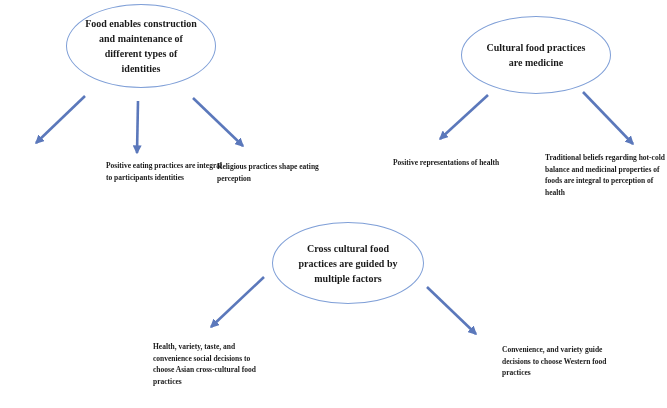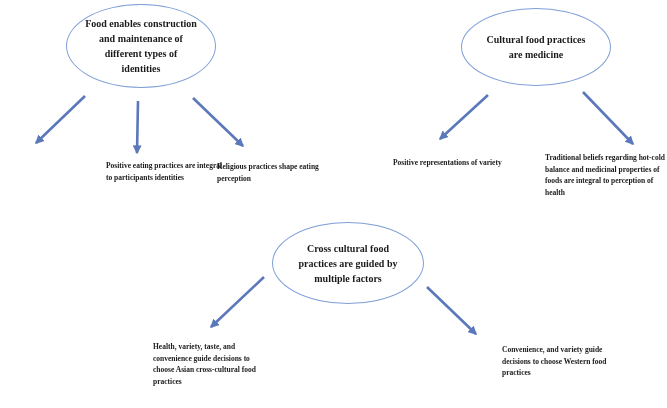--- a/index.html
+++ b/index.html
@@ -61,34 +61,34 @@
     <line x1="488" y1="95" x2="440" y2="139" stroke="#5b78bb" stroke-width="2.6" marker-end="url(#arrowhead)"></line>
     <line x1="583" y1="92" x2="633" y2="144" stroke="#5b78bb" stroke-width="2.6" marker-end="url(#arrowhead)"></line>
     <line x1="264" y1="277" x2="211" y2="327" stroke="#5b78bb" stroke-width="2.6" marker-end="url(#arrowhead)"></line>
     <line x1="427" y1="287" x2="476" y2="334" stroke="#5b78bb" stroke-width="2.6" marker-end="url(#arrowhead)"></line>
   </svg>
 
   <div class="ellipse-node" style="left:66px; top:4px; width:150px; height:84px;">
     <div class="node-text">Food enables construction and maintenance of different types of identities</div>
   </div>
 
-  <div class="ellipse-node" style="left:461px; top:8px; width:150px; height:78px;">
+  <div class="ellipse-node" style="left:461px; top:16px; width:150px; height:78px;">
     <div class="node-text">Cultural food practices are medicine</div>
   </div>
 
   <div class="ellipse-node" style="left:272px; top:222px; width:152px; height:82px;">
     <div class="node-text">Cross cultural food practices are guided by multiple factors</div>
   </div>
 
 
   <div class="leaf-label" style="left:106px; top:160px; width:120px;">Positive eating practices are integral to participants identities</div>
 
   <div class="leaf-label" style="left:217px; top:161px; width:112px;">Religious practices shape eating perception</div>
 
-  <div class="leaf-label" style="left:393px; top:157px; width:115px;">Positive representations of variety</div>
+  <div class="leaf-label" style="left:393px; top:157px; width:115px;">Positive representations of health</div>
 
   <div class="leaf-label" style="left:545px; top:152px; width:122px;">Traditional beliefs regarding hot-cold balance and medicinal properties of foods are integral to perception of health</div>
 
-  <div class="leaf-label" style="left:153px; top:341px; width:112px;">Health, variety, taste, and convenience guide decisions to choose Asian cross-cultural food practices</div>
+  <div class="leaf-label" style="left:153px; top:341px; width:112px;">Health, variety, taste, and convenience social decisions to choose Asian cross-cultural food practices</div>
 
   <div class="leaf-label" style="left:462px; top:344px; width:112px;margin-left:40px;">Convenience, and variety guide decisions to choose Western food practices</div>
 
 </div>
 
 </body></html>

